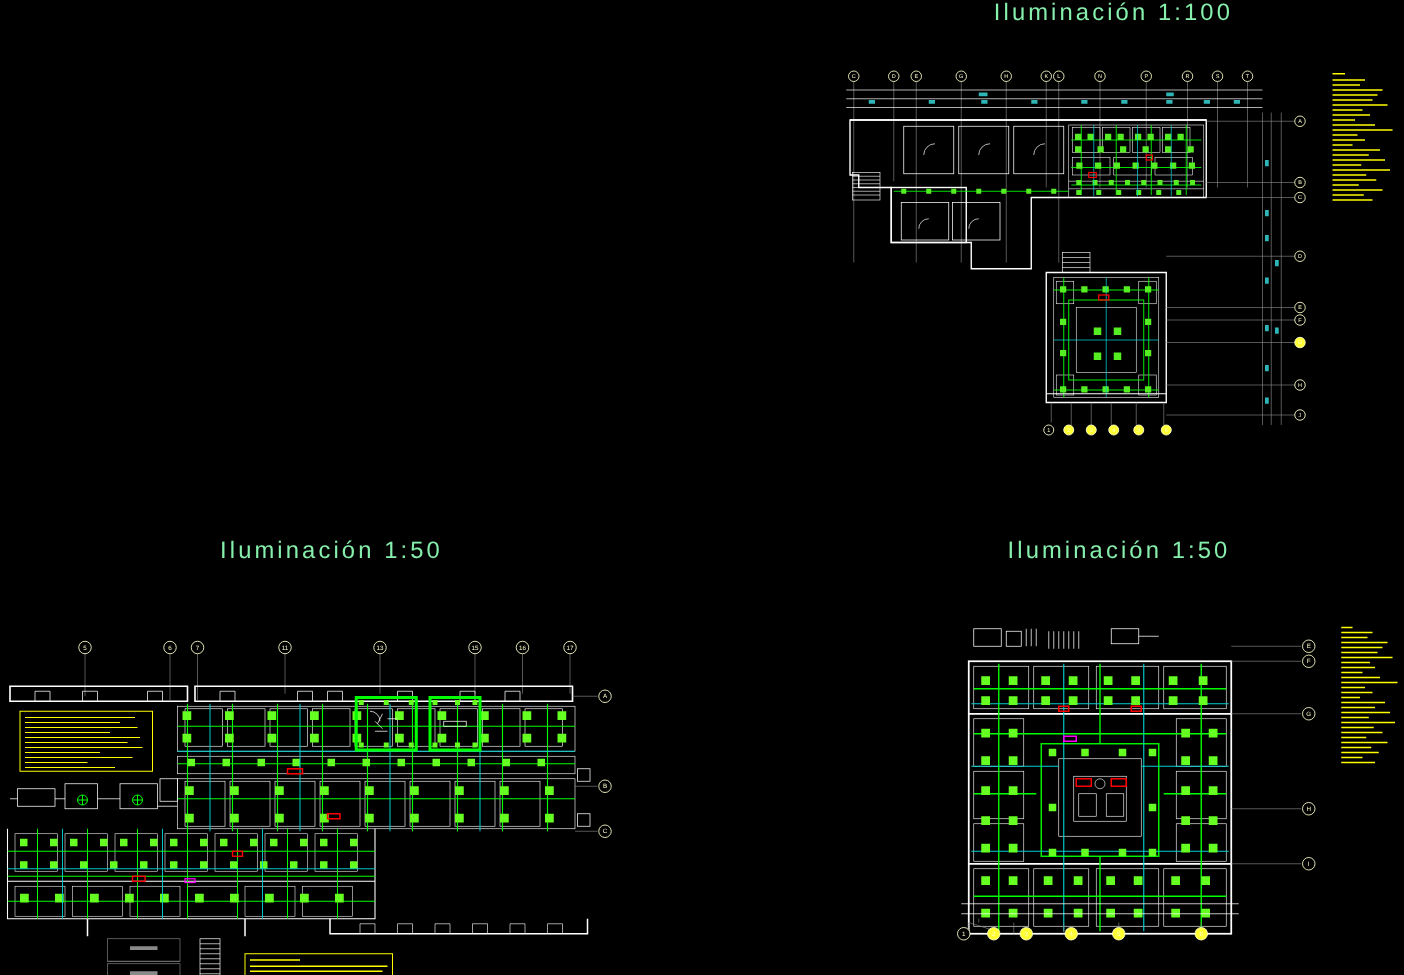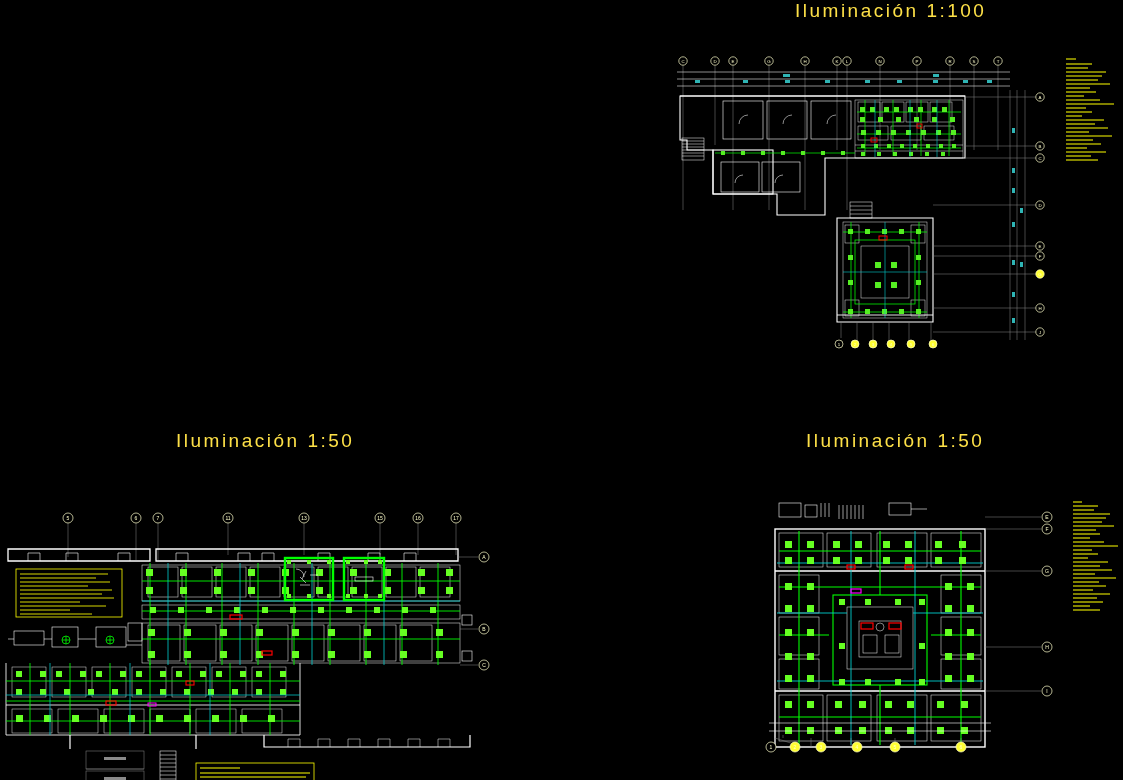--- a/index.html
+++ b/index.html
@@ -1,19 +1,19 @@
 <!DOCTYPE html>
 <html><head>
 <meta charset="utf-8">
 <style>
   html,body{margin:0;padding:0;background:#000;}
   body{width:1123px;height:780px;position:relative;overflow:hidden;
        font-family:"Liberation Sans",sans-serif;}
   .canvas{position:absolute;inset:0;background:#000;}
-  .ttl{position:absolute;color:#fde047;font-size:19px;letter-spacing:2.5px;
+  .ttl{position:absolute;color:#86efac;font-size:19px;letter-spacing:2.5px;
        font-family:"Liberation Sans",sans-serif;white-space:nowrap;font-weight:300;}
   svg{position:absolute;left:0;top:0;overflow:visible;}
   .w{stroke:#ffffff;fill:none;}
   .gry{stroke:#8a8a8a;fill:none;stroke-width:.5;}
   .grn{stroke:#00ff00;fill:none;}
   .cy{stroke:#00cfcf;fill:none;}
   .red{stroke:#ff0000;fill:none;}
   .mag{stroke:#ff00ff;fill:none;}
   .bub{fill:#000;stroke:#ffffcc;stroke-width:.7;}
   .bubY{fill:#ffff33;stroke:#ffffcc;stroke-width:.7;}

